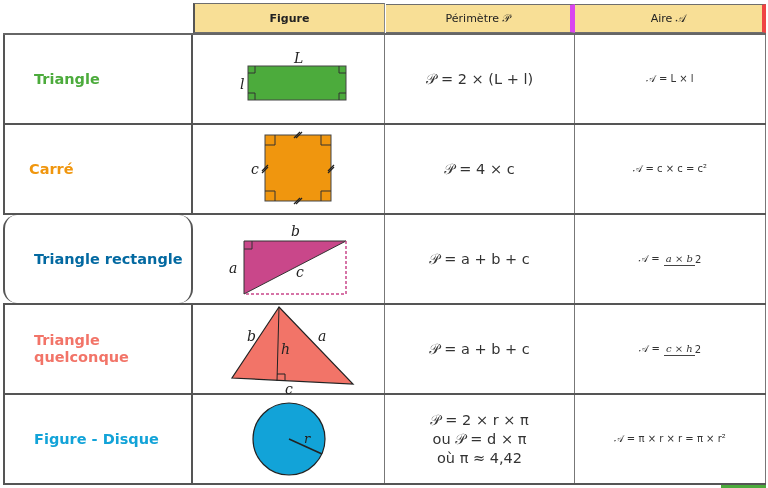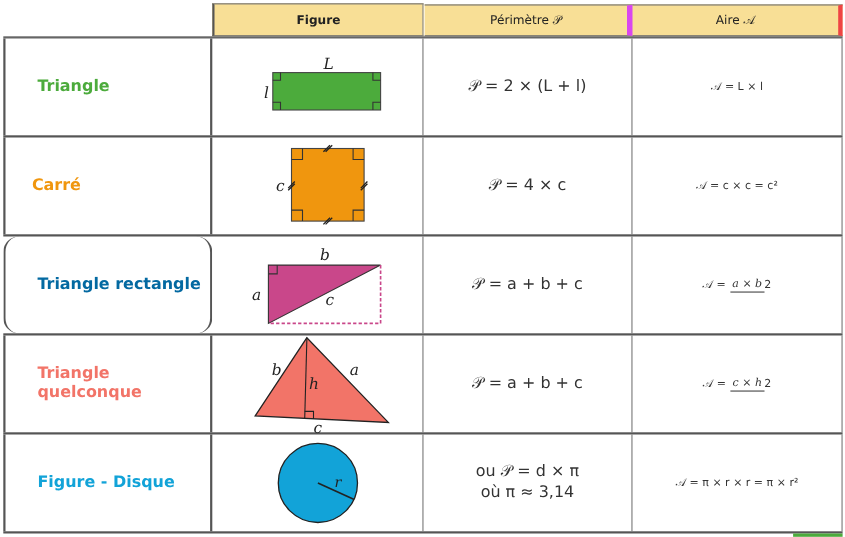--- a/index.html
+++ b/index.html
@@ -136,20 +136,21 @@
   <div class="row" style="top:395px;">
     <div class="cell name" style="color:#12a3d8;">Figure - Disque</div>
     <div class="cell fig">
       <svg width="90" height="84" viewBox="0 0 90 84">
         <circle cx="45" cy="42" r="36" fill="#12a3d8" stroke="#222" stroke-width="1.2"></circle>
         <line x1="45" y1="42" x2="78" y2="57" stroke="#222" stroke-width="1.5"></line>
         <text x="60" y="46" font-family="DejaVu Serif, serif" font-style="italic" font-size="13" fill="#222">r</text>
       </svg>
     </div>
     <div class="cell per">
+      <div>𝒫 = 2 × r × π</div>
       <div>ou 𝒫 = d × π</div>
-      <div>où π ≈ 3,14</div>
+      <div>où π ≈ 4,42</div>
     </div>
     <div class="cell aire">𝒜 = π × r × r = π × r²</div>
   </div>
 
   <div class="bar"></div>
 </div>
 
 </body></html>

